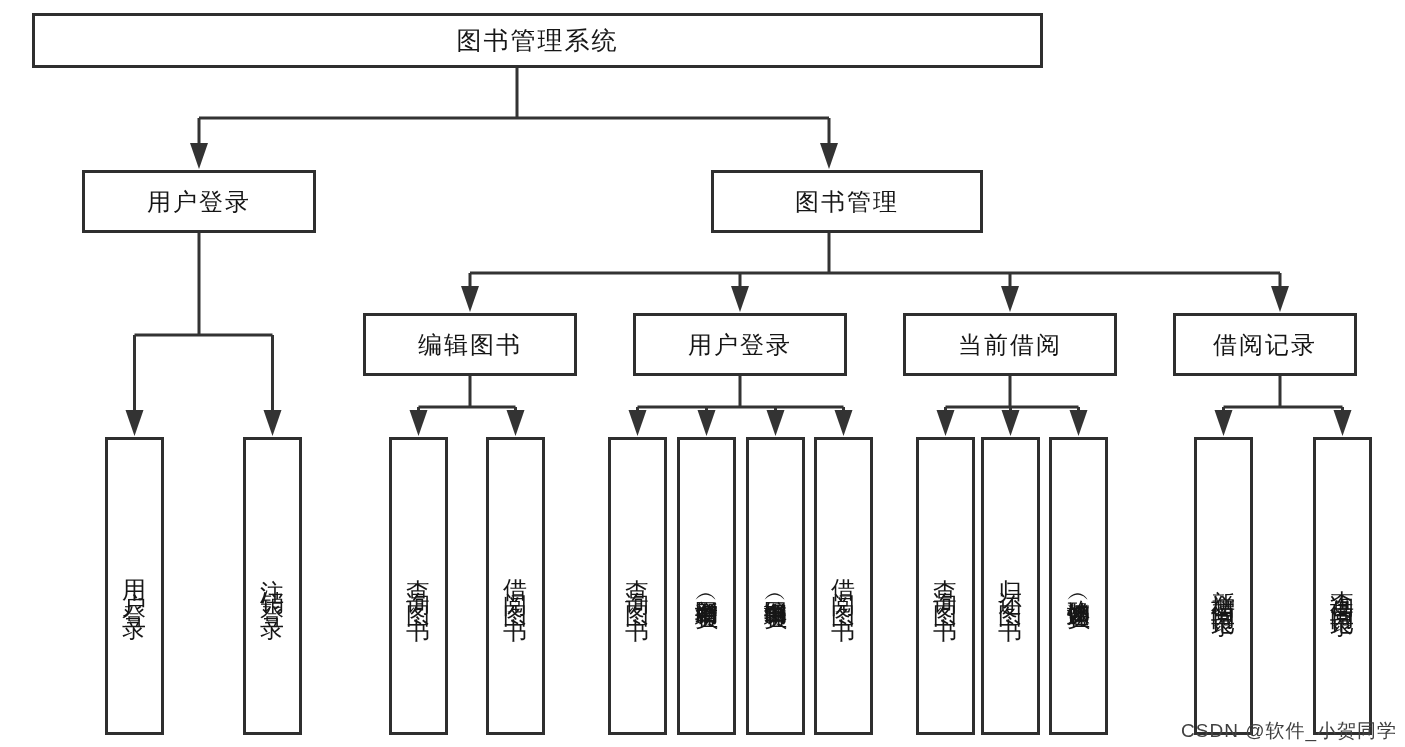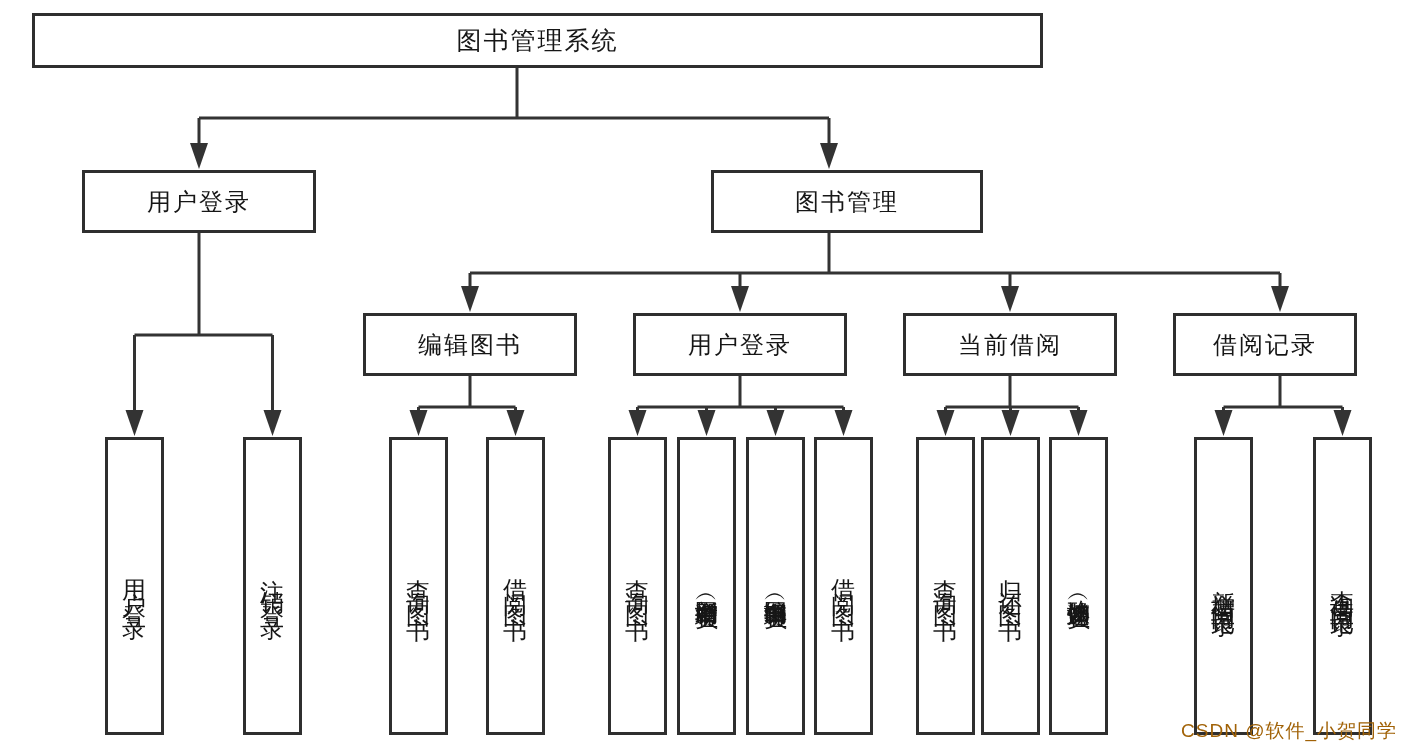--- a/index.html
+++ b/index.html
@@ -50,21 +50,21 @@
     line-height: 59px;
   }
   .leaf.short { letter-spacing: 13px; }
   .leaf.med   { letter-spacing: 5px; }
   .leaf.long  { letter-spacing: 1px; font-size: 23px; }
   #watermark {
     position: absolute;
     right: 8px;
     bottom: 3px;
     font-size: 19px;
-    color: #a16207;
+    color: #404040;
     letter-spacing: 1px;
     z-index: 5;
     white-space: nowrap;
   }
 </style>
 </head>
 <body>
 
 <div id="stage">
 

